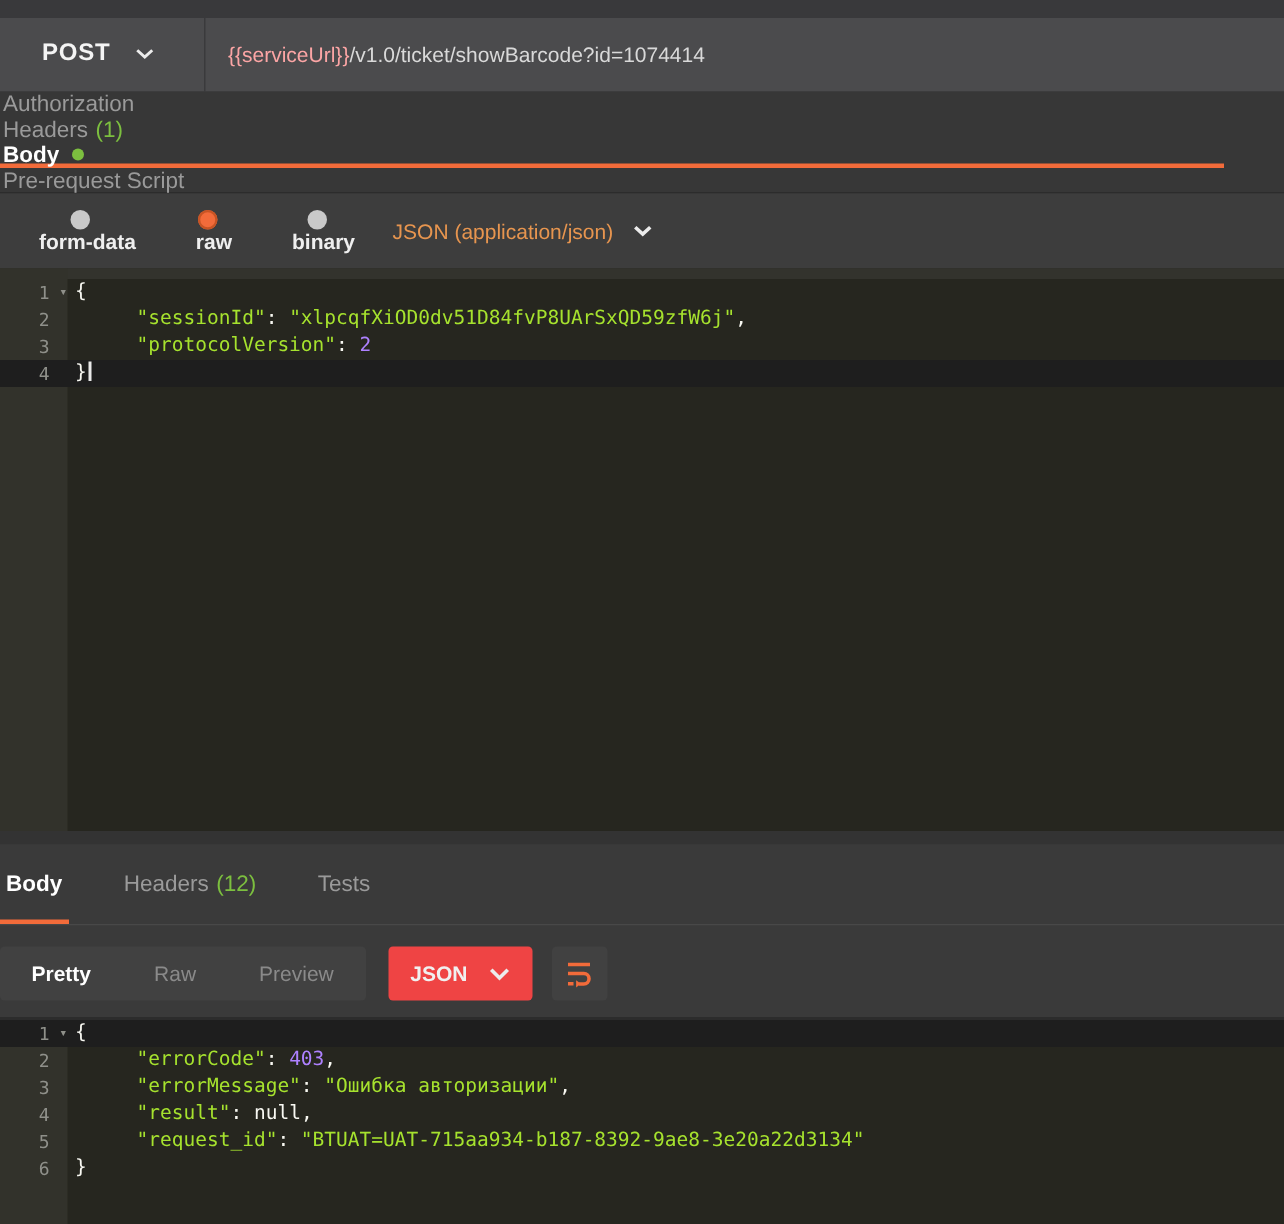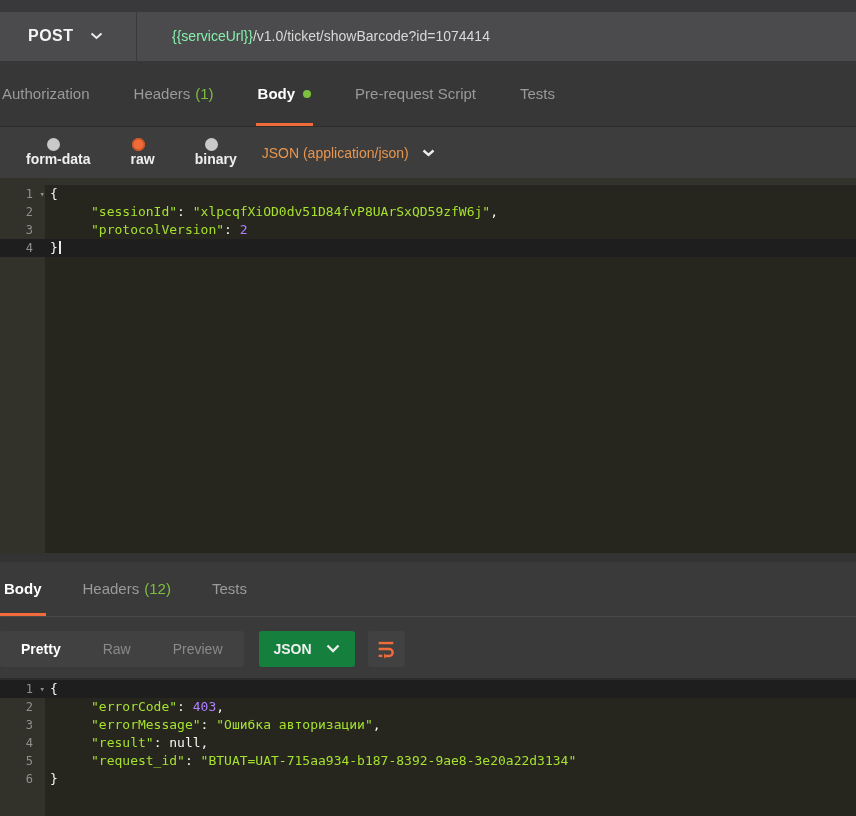--- a/index.html
+++ b/index.html
@@ -10,25 +10,25 @@
 
   
   .topstrip { height:12px; background:#39393b; }
   .urlbar { height:50px; background:#4b4b4d; display:flex; align-items:stretch; }
   .method { width:137px; display:flex; align-items:center; padding-left:28px;
             border-right:1px solid #3a3a3c; cursor:pointer; }
   .method-label { color:#f4f4f4; font-size:16px; font-weight:bold; letter-spacing:.5px; }
   .method svg { margin-left:16px; }
   .url { flex:1; display:flex; align-items:center; padding-left:15px;
          font-size:14px; color:#d9d9d9; white-space:nowrap; }
-  .url .env { color:#86efac;margin-left:20px; }
+  .url .env { color:#fca5a5; }
 
   
   .reqtabs { height:68px; background:#373737; display:flex; align-items:stretch;
-             border-bottom:1px solid #2c2c2c; font-size:15px; }
+             border-bottom:1px solid #2c2c2c; font-size:15px;flex-direction:column; }
   .rtab { display:flex; align-items:center; margin-right:40px; padding:0 2px;
           color:#9a9a9a; cursor:pointer; }
   .rtab.active { color:#ffffff; font-weight:bold;
                  box-shadow:inset 0 -3px 0 #f26b3a; }
   .count { color:#7cbf3f; margin-left:5px; }
   .dot { width:8px; height:8px; border-radius:50%; background:#7cbf3f; margin-left:8px; }
 
   
   .radiorow { height:52px; background:#3d3d3d; display:flex; align-items:center;
               padding-left:17px; }
@@ -66,21 +66,21 @@
               border-bottom:1px solid #484848; font-size:15px; }
   .resptabs .rtab { margin-right:33px; padding:0 4px; }
 
   
   .toolbar { height:62px; background:#3a3a3a; display:flex; align-items:flex-start;
              padding-top:14px; }
   .seg { display:flex; background:#414141; border-radius:3px; height:36px; }
   .segbtn { padding:0 21px; line-height:36px; font-size:14px; color:#8a8a8a;
             cursor:pointer; }
   .segbtn.active { color:#ffffff; font-weight:bold; }
-  .fmtbtn { display:flex; align-items:center; margin-left:15px; background:#15803d;
+  .fmtbtn { display:flex; align-items:center; margin-left:15px; background:#ef4444;
             border-radius:3px; height:36px; padding:0 15px; cursor:pointer; }
   .fmtbtn-label { color:#f0f0f0; font-size:14px; font-weight:bold; }
   .fmtbtn svg { margin-left:14px; }
   .iconbtn { width:37px; height:36px; margin-left:13px; background:#414141;
              border-radius:3px; display:flex; align-items:center; justify-content:center;
              cursor:pointer; }
 </style>
 </head>
 <body>
 

